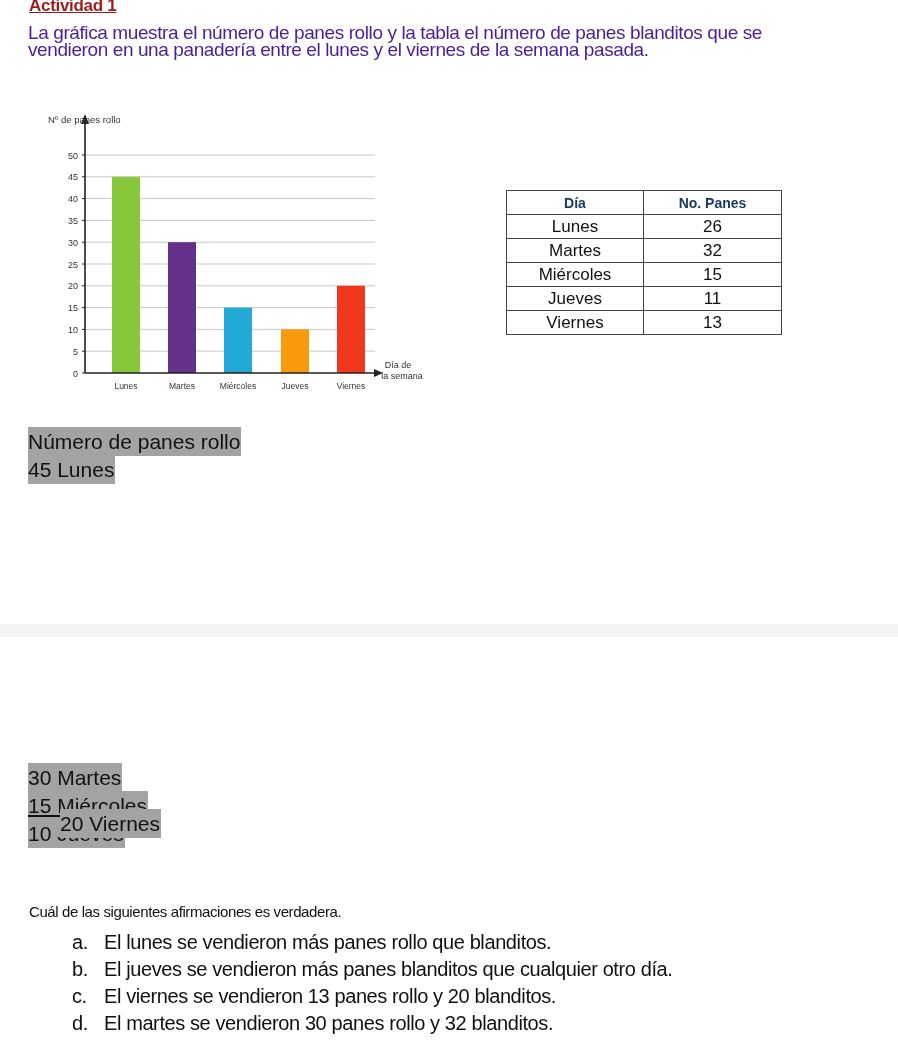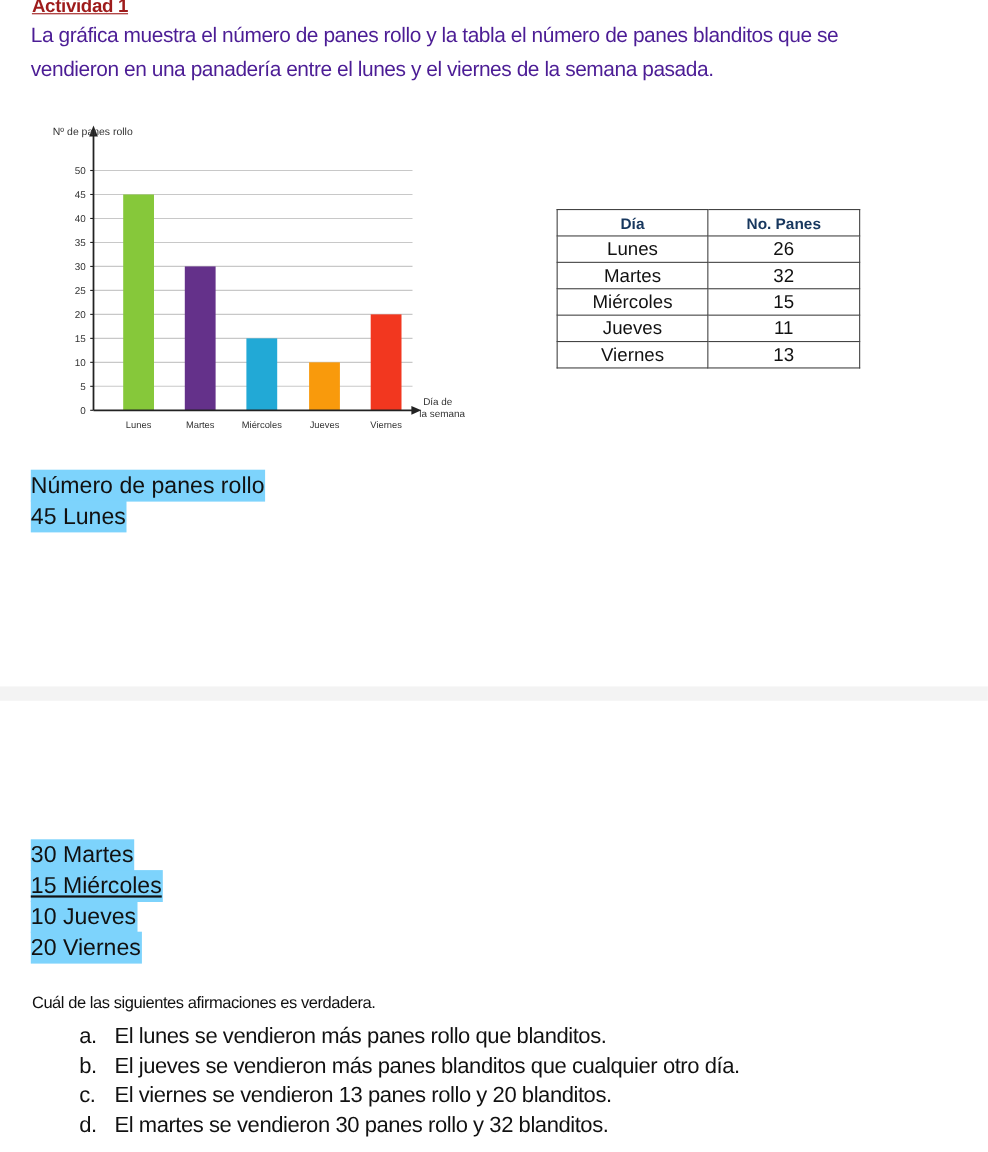--- a/index.html
+++ b/index.html
@@ -12,33 +12,33 @@
   
   .chart { left:30px; top:100px; width:420px; height:320px; }
   .chart svg text { font-family:"Liberation Sans Narrow","Liberation Sans", sans-serif; }
   
   .tbl { left:506px; top:190px; border-collapse:collapse; font-size:17px; }
   .tbl td, .tbl th { border:1.5px solid #444; text-align:center; height:23px; padding:0; }
   .tbl th { color:#17375e; font-weight:bold; font-size:14px; }
   .tbl .c1 { width:136px; }
   .tbl .c2 { width:137px; }
   
-  .hl { left:28px; font-size:21px; background:#7dd3fc; color:#111; line-height:29px; padding-right:1px; }
+  .hl { left:28px; font-size:21px; background:#a3a3a3; color:#111; line-height:29px; padding-right:1px; }
   
   .band { left:0; top:624px; width:898px; height:13px; background:#f3f3f3; }
   .q { left:29px; top:903px; font-size:15px; letter-spacing:-0.4px; font-weight:500; }
   .opt { left:72px; font-size:20px; letter-spacing:-0.4px; }
   .opt .letter { display:inline-block; width:32px; }
 </style>
 </head>
 <body>
 
 <div class="abs title">Actividad 1</div>
 <div class="abs intro" style="top:22px;">La gráfica muestra el número de panes rollo y la tabla el número de panes blanditos que se</div>
-<div class="abs intro" style="top:53px;">vendieron en una panadería entre el lunes y el viernes de la semana pasada.</div>
+<div class="abs intro" style="top:39px;">vendieron en una panadería entre el lunes y el viernes de la semana pasada.</div>
 
 <div class="abs chart">
   <svg width="420" height="320" viewBox="0 0 420 320" xmlns="http://www.w3.org/2000/svg">
     <g id="grid">
         <line x1="52" x2="55" y1="273" y2="273" stroke="#222"></line>
         <line x1="55" x2="345" y1="251.2" y2="251.2" stroke="#c8c8c8" stroke-width="1"></line>
         <line x1="52" x2="55" y1="251.2" y2="251.2" stroke="#222"></line>
         <line x1="55" x2="345" y1="229.4" y2="229.4" stroke="#c8c8c8" stroke-width="1"></line>
         <line x1="52" x2="55" y1="229.4" y2="229.4" stroke="#222"></line>
         <line x1="55" x2="345" y1="207.6" y2="207.6" stroke="#c8c8c8" stroke-width="1"></line>
@@ -129,21 +129,21 @@
 </table>
 
 <div class="abs hl" style="top:427px;">Número de panes rollo</div>
 <div class="abs hl" style="top:455px;">45 Lunes</div>
 
 <div class="abs band"></div>
 
 <div class="abs hl" style="top:763px;">30 Martes</div>
 <div class="abs hl" style="top:791px;text-decoration:underline;">15 Miércoles</div>
 <div class="abs hl" style="top:819px;">10 Jueves</div>
-<div class="abs hl" style="top:847px;">20 Viernes</div>
+<div class="abs hl" style="top:809px;margin-left:32px;">20 Viernes</div>
 
 <div class="abs q">Cuál de las siguientes afirmaciones es verdadera.</div>
 <div class="abs opt" style="top:931px;">
   <span class="letter">a.</span><span>El lunes se vendieron más panes rollo que blanditos.</span>
 </div>
 <div class="abs opt" style="top:958px;">
   <span class="letter">b.</span><span>El jueves se vendieron más panes blanditos que cualquier otro día.</span>
 </div>
 <div class="abs opt" style="top:985px;">
   <span class="letter">c.</span><span>El viernes se vendieron 13 panes rollo y 20 blanditos.</span>

